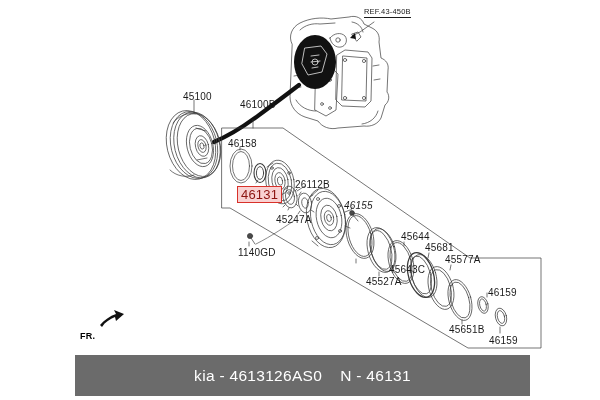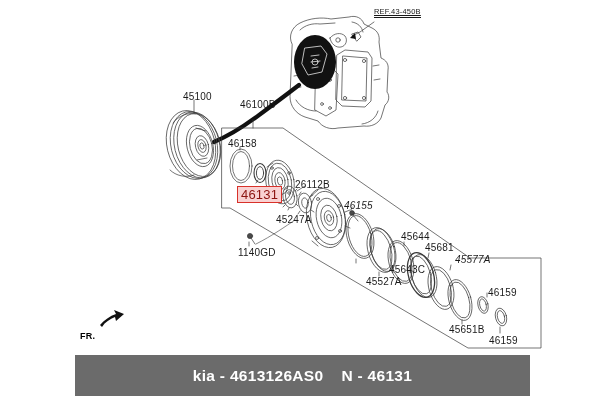--- a/index.html
+++ b/index.html
@@ -42,21 +42,20 @@
   }
 
   #footer{
     position:absolute;
     left:75px;top:355px;
     width:455px;height:41px;
     background:#6b6b6b;
     display:flex;
     align-items:center;
     justify-content:center;
-    font-weight:bold;
   }
   #footer .ftxt{
     color:#ffffff;
     font-size:15.5px;
     font-family:"Liberation Sans", sans-serif;
     letter-spacing:0.3px;
     white-space:nowrap;
   }
   #footer .gap{display:inline-block;width:18px;}
 </style>
@@ -265,34 +264,34 @@
 
       <g fill="#111111" stroke="none">
         <path d="M100 325 C104 320 110 316 116 314
                  L114 310 L124 314 L116 321 L115 317
                  C110 319 105 322 102 327 Z"></path>
       </g>
 
     </g>
   </svg>
 
-  <div class="lbl ref" style="left:374px;top:8px;text-decoration:underline;">REF.43-450B</div>
+  <div class="lbl ref" style="left:364px;top:8px;">REF.43-450B</div>
   <div class="lbl" style="left:183px;top:92px;">45100</div>
   <div class="lbl" style="left:240px;top:100px;">46100B</div>
   <div class="lbl" style="left:228px;top:139px;">46158</div>
   <div class="lbl hl" style="left:237px;top:186px;">46131</div>
   <div class="lbl" style="left:295px;top:180px;">26112B</div>
   <div class="lbl" style="left:276px;top:215px;">45247A</div>
   <div class="lbl" style="left:238px;top:248px;">1140GD</div>
   <div class="lbl" style="left:344px;top:201px;font-style:italic;">46155</div>
   <div class="lbl" style="left:341px;top:265px;margin-left:48px;">45643C</div>
   <div class="lbl" style="left:366px;top:277px;">45527A</div>
   <div class="lbl" style="left:401px;top:232px;">45644</div>
   <div class="lbl" style="left:425px;top:243px;">45681</div>
-  <div class="lbl" style="left:455px;top:255px;font-style:italic;">45577A</div>
+  <div class="lbl" style="left:445px;top:255px;">45577A</div>
   <div class="lbl" style="left:449px;top:325px;">45651B</div>
   <div class="lbl" style="left:488px;top:288px;">46159</div>
   <div class="lbl" style="left:489px;top:336px;">46159</div>
   <div class="lbl fr" style="left:80px;top:332px;">FR.</div>
 
   <div id="footer">
     <span class="ftxt"><span>kia - 4613126AS0</span><span class="gap"></span><span>N - 46131</span></span>
   </div>
 
 </div>

